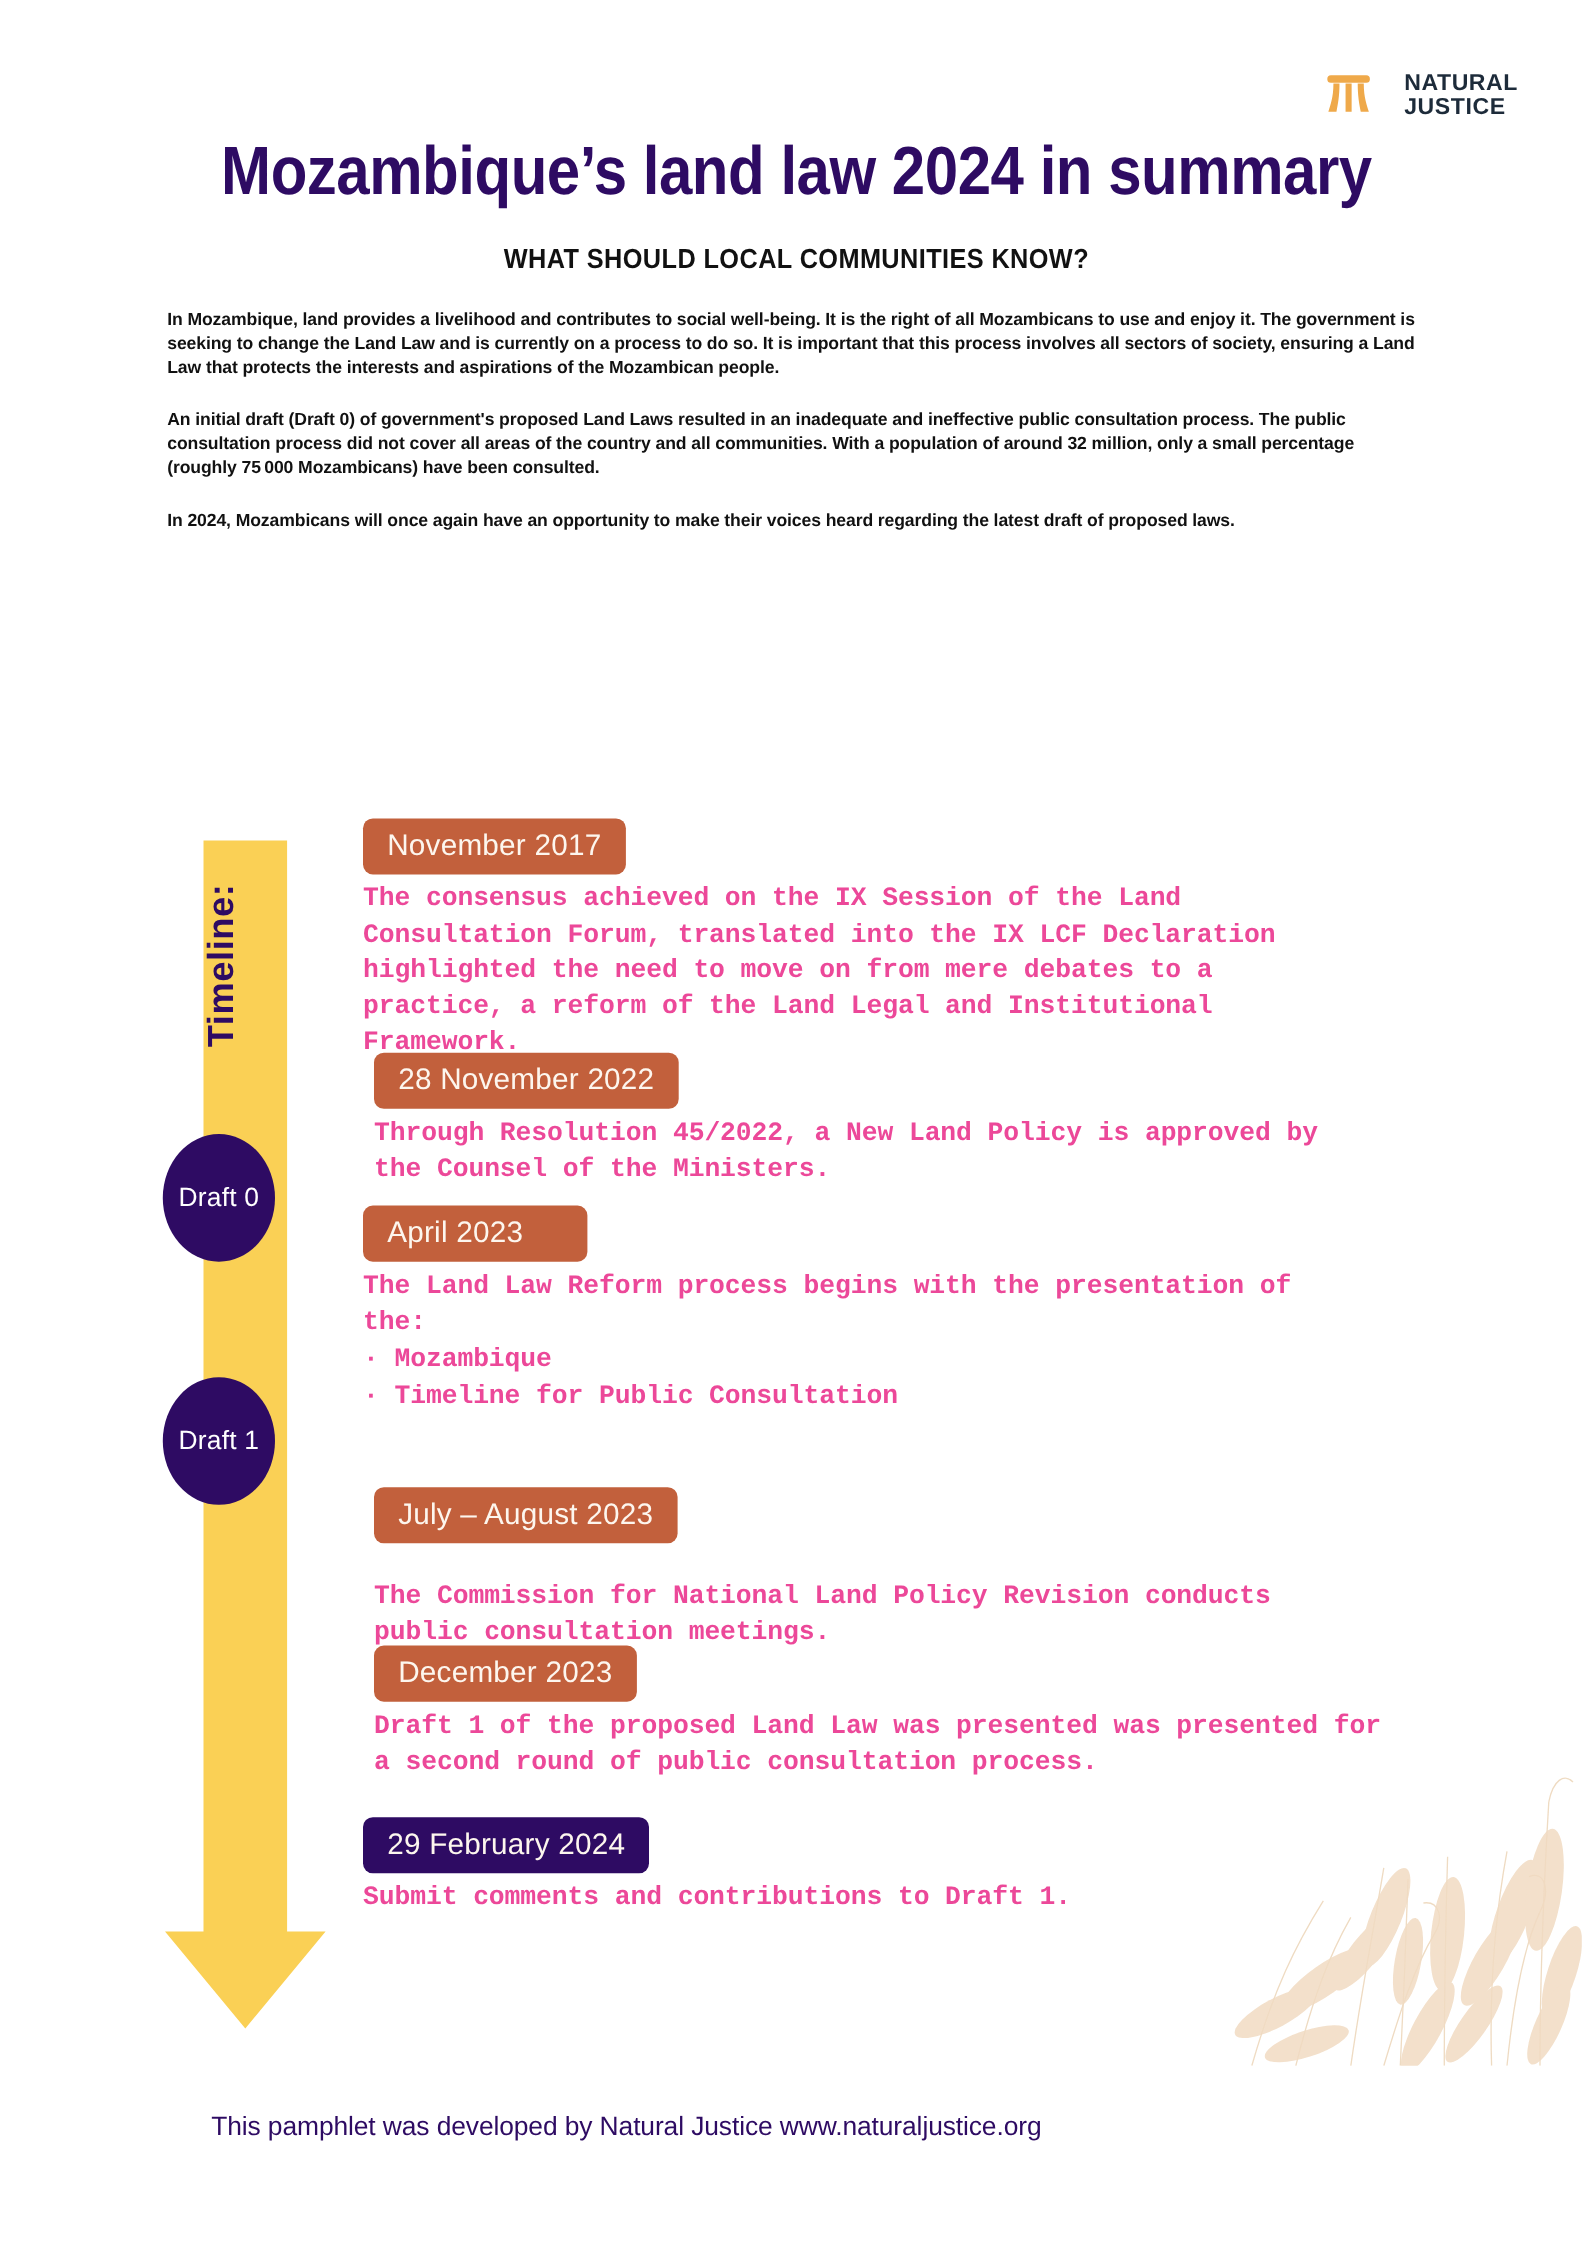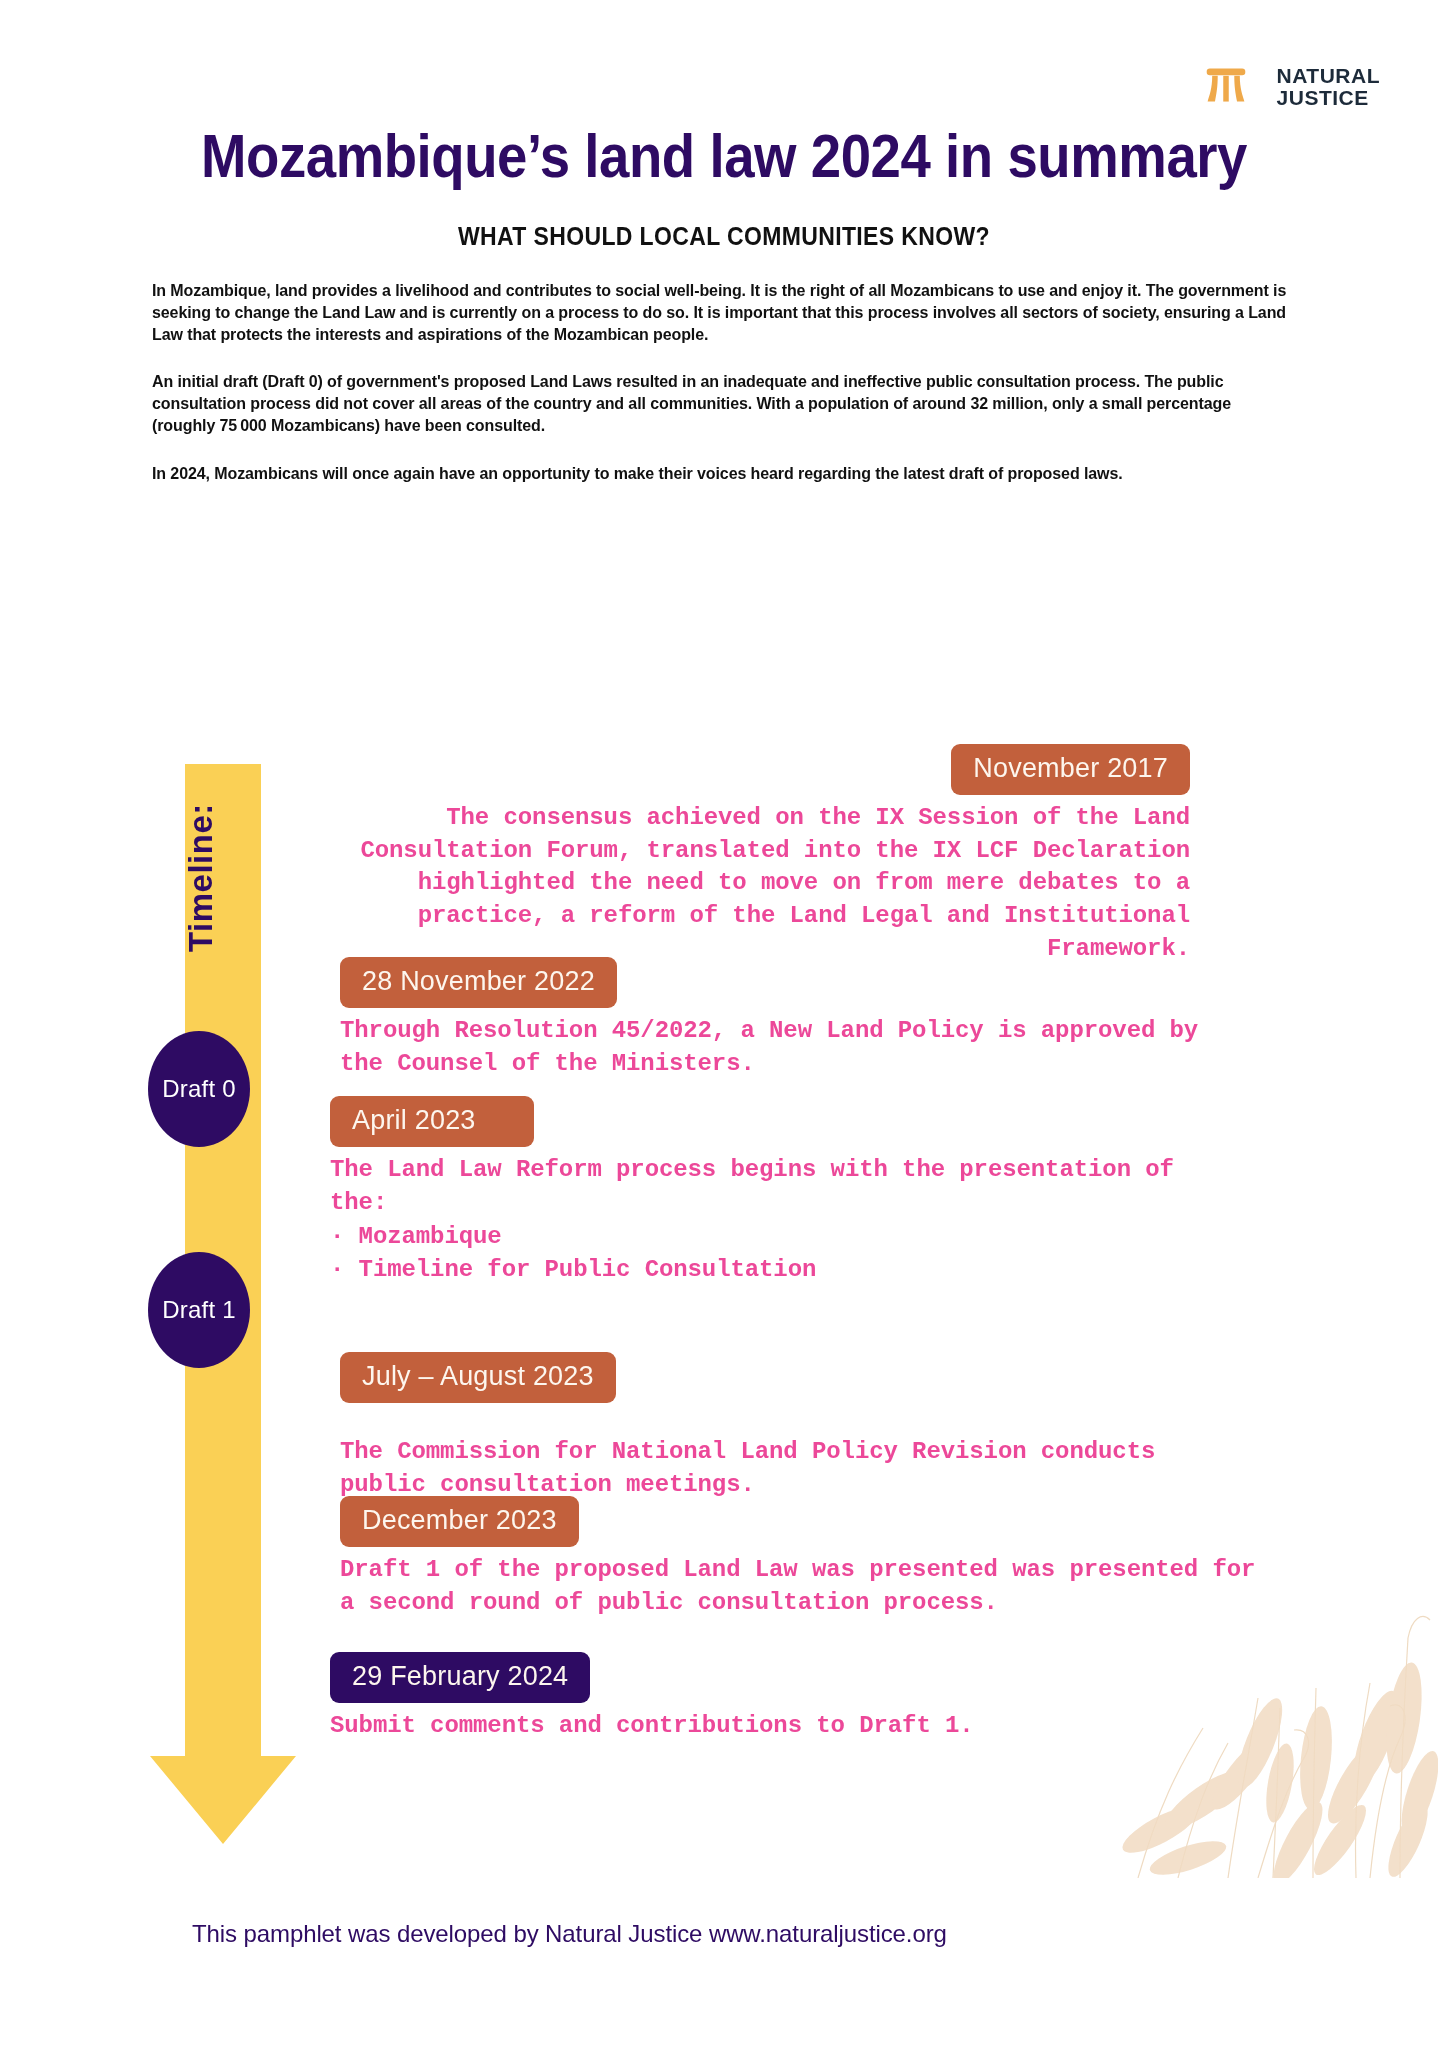--- a/index.html
+++ b/index.html
@@ -212,21 +212,21 @@
 
     <div class="timeline-label">Timeline:</div>
 
     <div class="marker" style="top: 287px;">
       <span>Draft 0</span>
     </div>
     <div class="marker" style="top: 508px;">
       <span>Draft 1</span>
     </div>
 
-    <div class="entry" style="top: 0px; text-align: right;">
+    <div class="entry" style="top: 0px;">
       <div class="chip">November 2017</div>
       <div class="entry-body" style="width: 860px;">The consensus achieved on the IX Session of the Land Consultation Forum, translated into the IX LCF Declaration highlighted the need to move on from mere debates to a practice, a reform of the Land Legal and Institutional Framework.</div>
     </div>
 
     <div class="entry" style="top: 213px; left: 340px;">
       <div class="chip">28 November 2022</div>
       <div class="entry-body" style="width: 900px;">Through Resolution 45/2022, a New Land Policy is approved by the Counsel of the Ministers.</div>
     </div>
 
     <div class="entry" style="top: 352px;">

